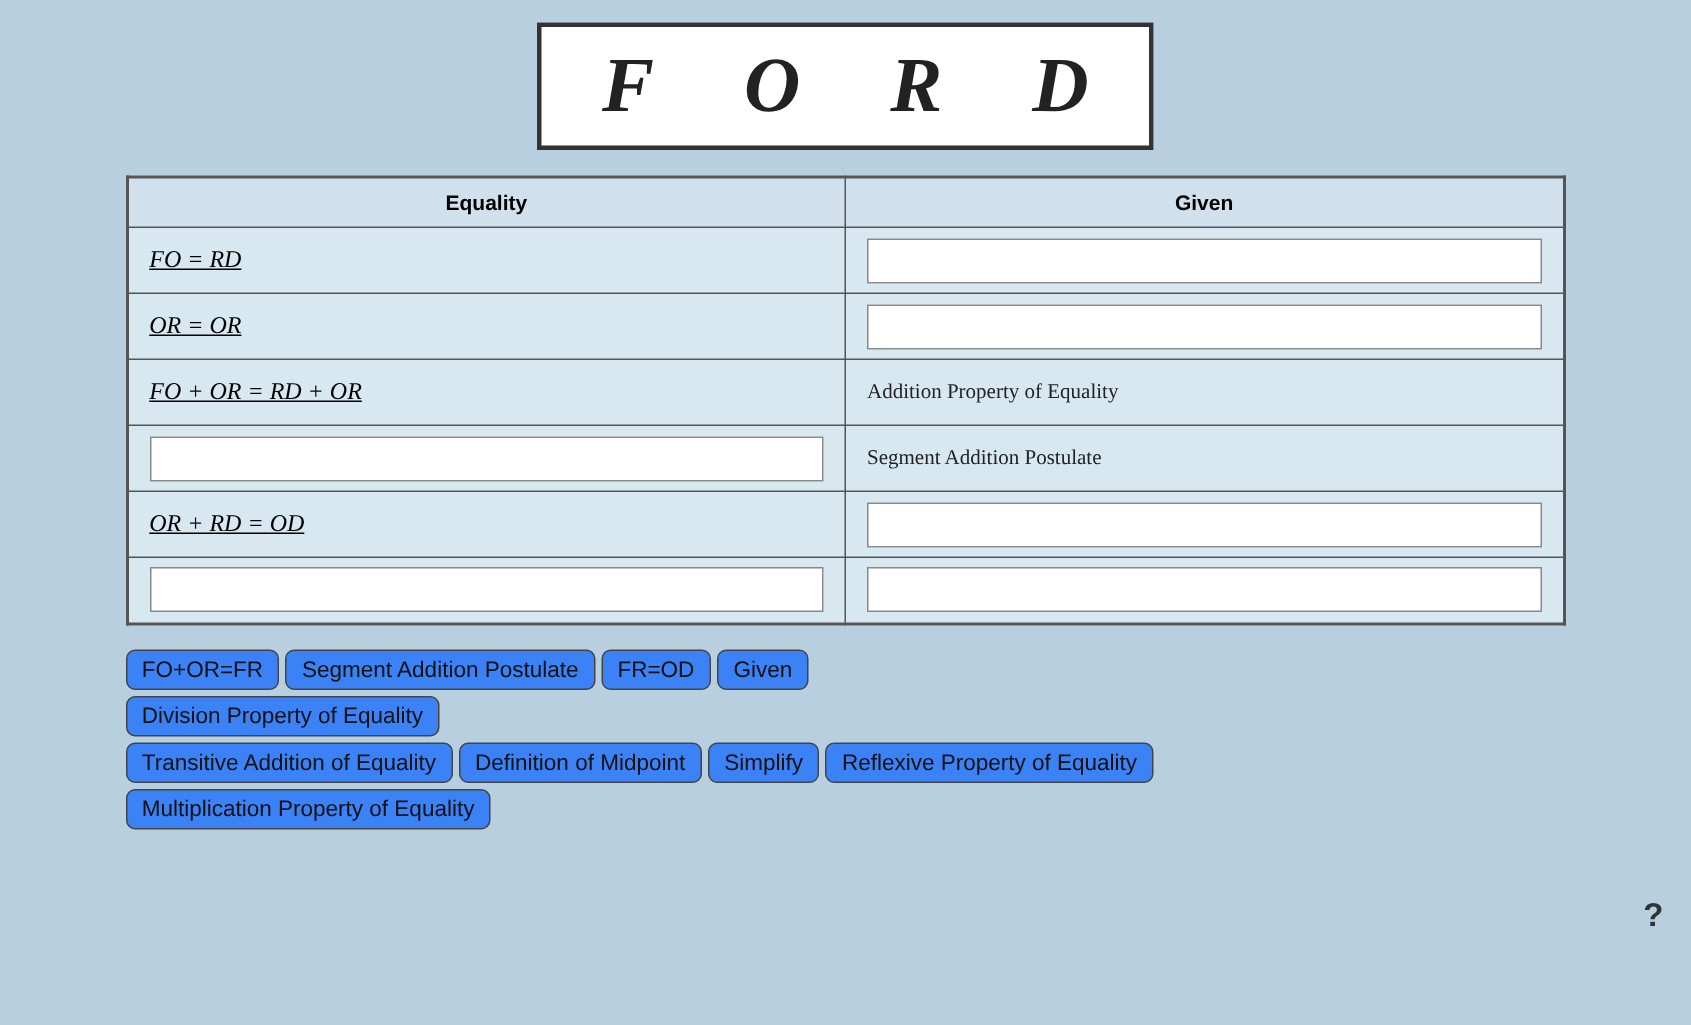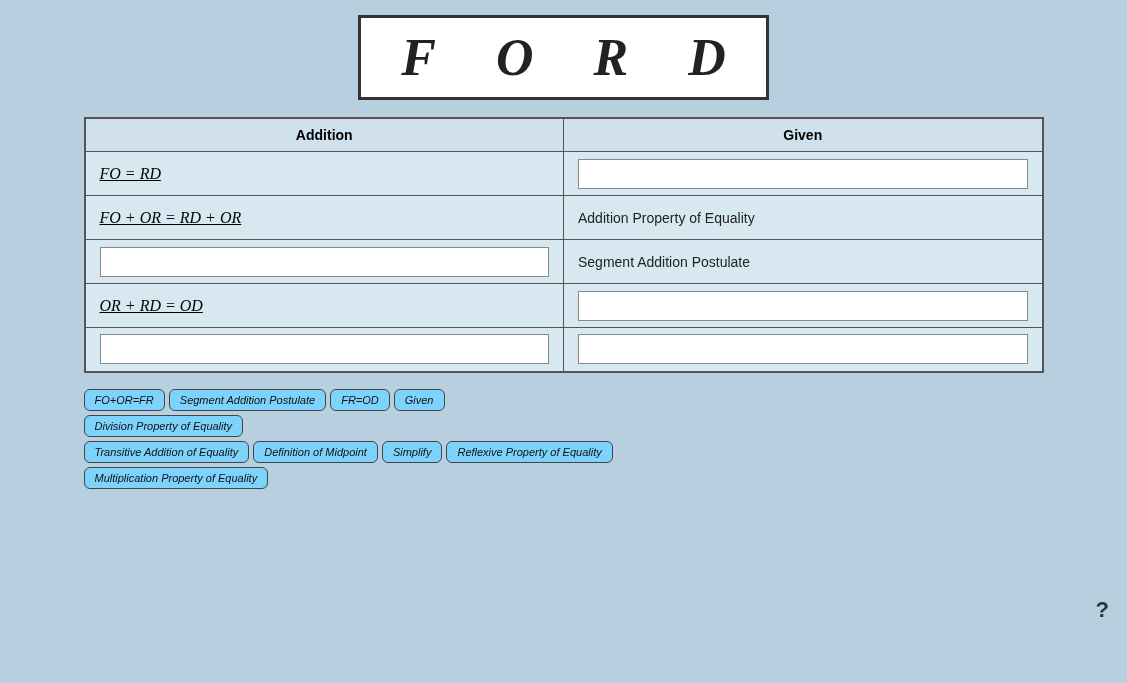--- a/index.html
+++ b/index.html
@@ -60,20 +60,21 @@
       font-size: 14px;
       background: #d0e0ec;
     }
 
     .proof-table td {
       border: 1px solid #555;
       padding: 6px 14px;
       font-size: 15px;
       height: 44px;
       background: #d8e8f0;
+      font-family: Liberation Serif, serif;
     }
 
     .proof-table td.statement-cell {
       width: 50%;
       font-style: italic;
       font-family: 'Times New Roman', serif;
       font-size: 16px;
       text-decoration: underline;
     }
 
@@ -104,26 +105,25 @@
     .tiles-row {
       display: flex;
       flex-wrap: wrap;
       gap: 4px;
     }
 
     .tile {
       border: 1.5px solid #444;
       border-radius: 6px;
       padding: 4px 10px;
-      background: #7dd3fc;
-      font-size: 11px;
+      background: #3b82f6;
+      font-size: 15px;
       cursor: pointer;
       white-space: nowrap;
       color: #111;
-      font-style: italic;
     }
 
     
     .question-mark {
       position: absolute;
       right: 18px;
       bottom: 60px;
       font-size: 22px;
       font-weight: bold;
       color: #333;
@@ -137,35 +137,43 @@
   <div class="ford-box">
     <span class="ford-letter">F</span>
     <span class="ford-letter">O</span>
     <span class="ford-letter">R</span>
     <span class="ford-letter">D</span>
   </div>
 
   <table class="proof-table">
     <thead>
       <tr>
-        <th>Addition</th>
+        <th>Equality</th>
         <th>Given</th>
       </tr>
     </thead>
     <tbody>
 
       <tr>
         <td class="statement-cell">
           <span>FO = RD</span>
         </td>
         <td class="reason-cell">
           <div class="input-box"></div>
         </td>
       </tr>
 
+      <tr>
+        <td class="statement-cell">
+          <span>OR = OR</span>
+        </td>
+        <td class="reason-cell">
+          <div class="input-box"></div>
+        </td>
+      </tr>
 
       <tr>
         <td class="statement-cell">
           <span>FO + OR = RD + OR</span>
         </td>
         <td class="reason-cell">Addition Property of Equality</td>
       </tr>
 
       <tr>
         <td class="statement-cell">

